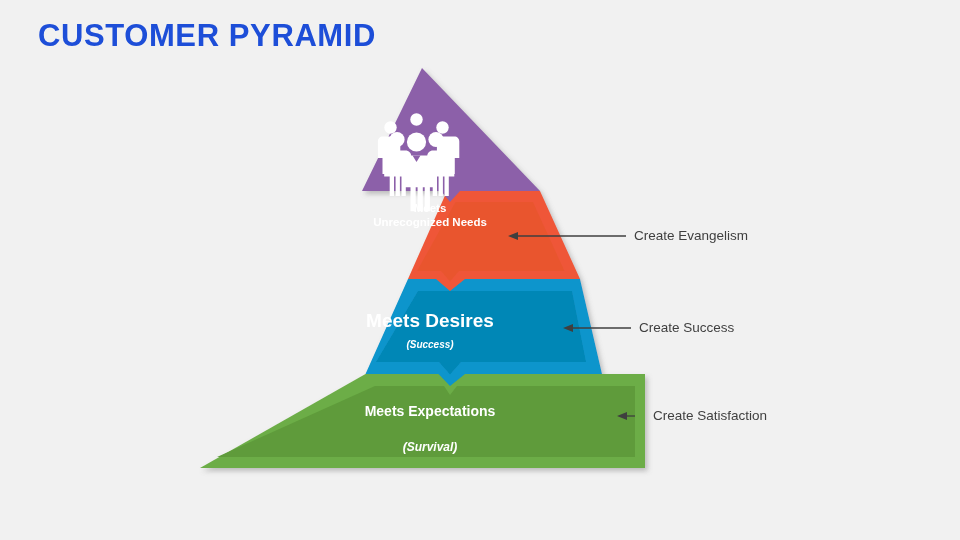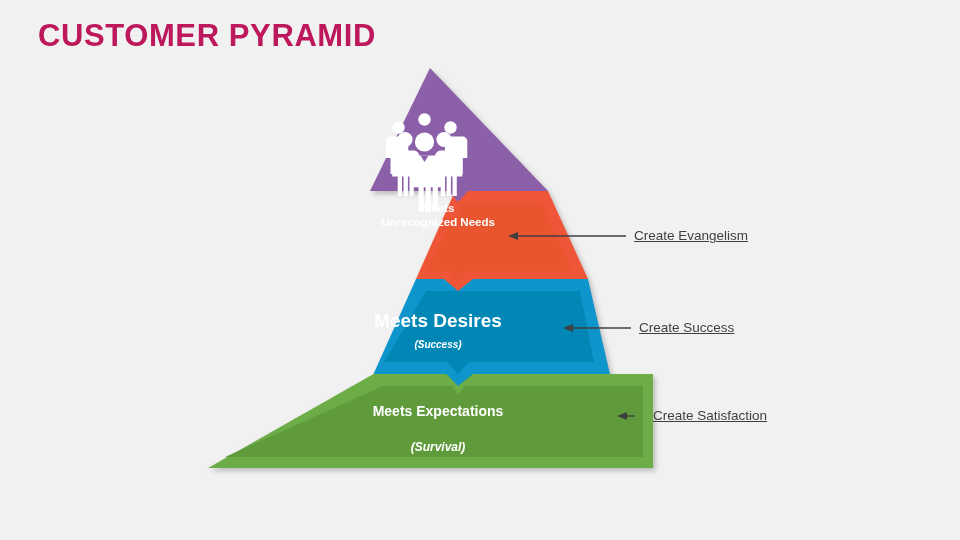--- a/index.html
+++ b/index.html
@@ -20,28 +20,28 @@
     width: 960px;
     height: 540px;
     background: #f1f1f1;
   }
   #page-title {
     position: absolute;
     left: 38px;
     top: 17px;
     font-size: 31px;
     font-weight: bold;
-    color: #be185d;
+    color: #1d4ed8;
     letter-spacing: 0.6px;
     white-space: nowrap;
     line-height: 1.2;
   }
   #pyramid-figure {
     position: absolute;
-    left: 188px;
+    left: 180px;
     top: 55px;
     width: 500px;
     height: 430px;
   }
   #pyramid-svg {
     position: absolute;
     left: 0; top: 0;
     width: 500px;
     height: 430px;
   }
@@ -79,21 +79,20 @@
     position: absolute;
     height: 20px;
     display: flex;
     align-items: center;
   }
   .callout-label {
     font-size: 13.5px;
     color: #3f3f3f;
     white-space: nowrap;
     line-height: 1;
-    text-decoration: underline;
   }
   .callout-arrow {
     display: block;
   }
   #callout-1 { left: 508px; top: 226px; }
   #callout-2 { left: 563px; top: 318px; }
   #callout-3 { left: 617px; top: 406px; }
   #callout-1 .callout-label { margin-left: 8px; }
   #callout-2 .callout-label { margin-left: 8px; }
   #callout-3 .callout-label { margin-left: 18px; }

